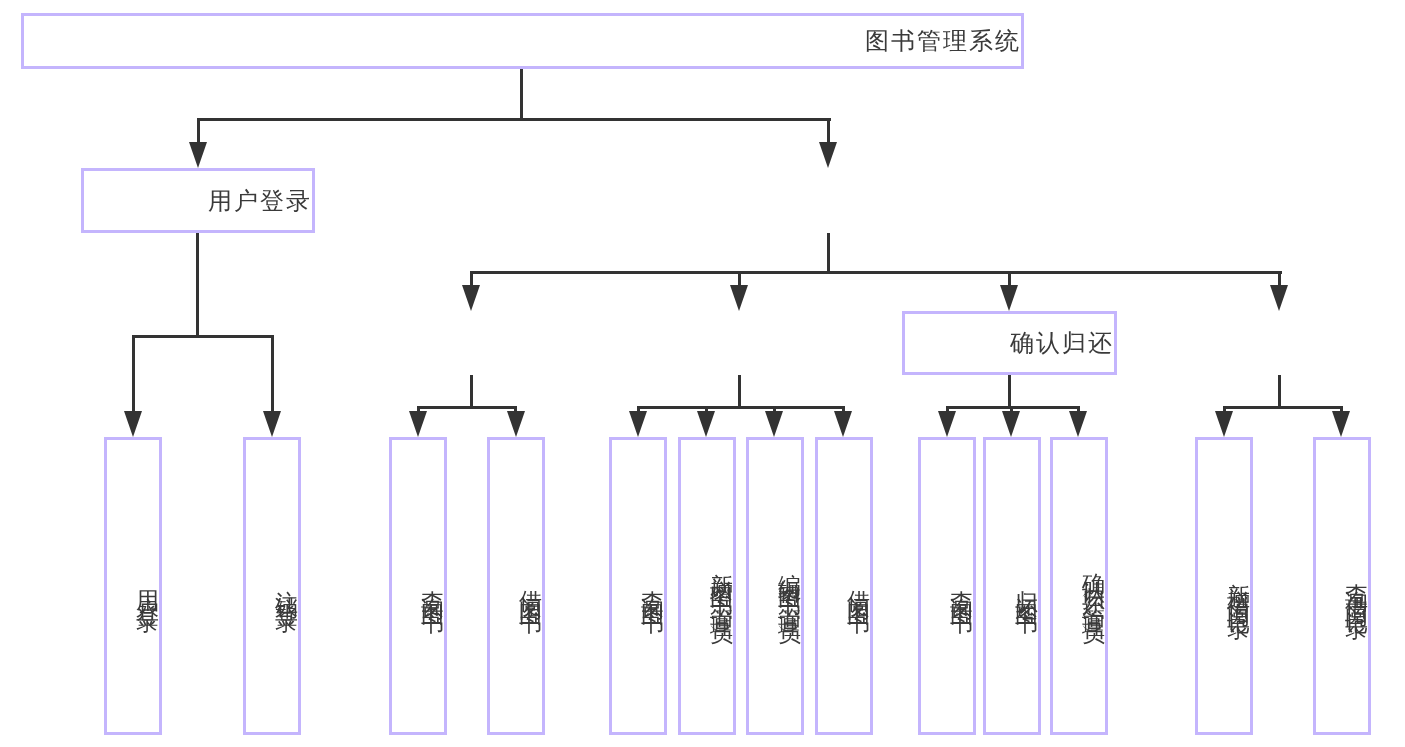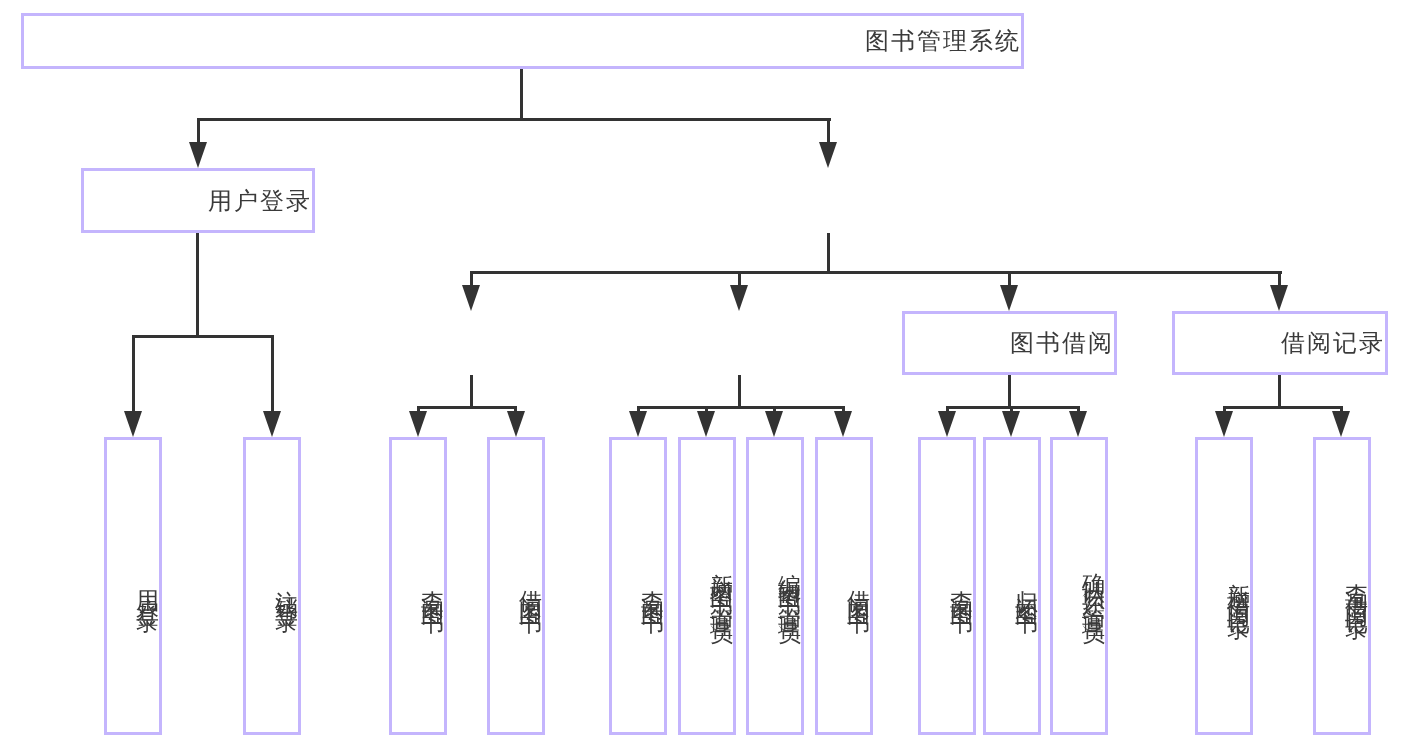--- a/index.html
+++ b/index.html
@@ -91,24 +91,21 @@
 
   <div class="box" style="left:21px;top:13px;width:1003px;height:56px;">
     <span class="hlabel">图书管理系统</span>
   </div>
 
   <div class="box" style="left:81px;top:168px;width:234px;height:65px;">
     <span class="hlabel">用户登录</span>
   </div>
 
   <div class="box" style="left:902px;top:311px;width:215px;height:64px;">
-    <span class="hlabel">图书借阅</span>
-  </div>
-  <div class="box" style="left:1172px;top:311px;width:216px;height:64px;">
-    <span class="hlabel">借阅记录</span>
+    <span class="hlabel">确认归还</span>
   </div>
 
   <div class="box" style="left:104px;top:437px;width:58px;height:298px;">
     <span class="vlabel">用户登录</span>
   </div>
   <div class="box" style="left:243px;top:437px;width:58px;height:298px;">
     <span class="vlabel">注销登录</span>
   </div>
 
   <div class="box" style="left:389px;top:437px;width:58px;height:298px;">

